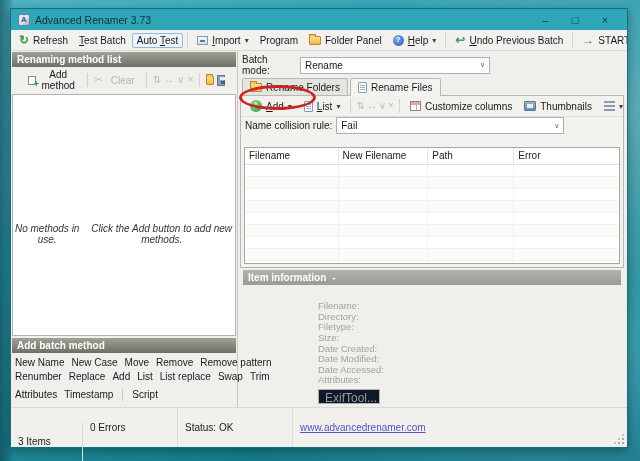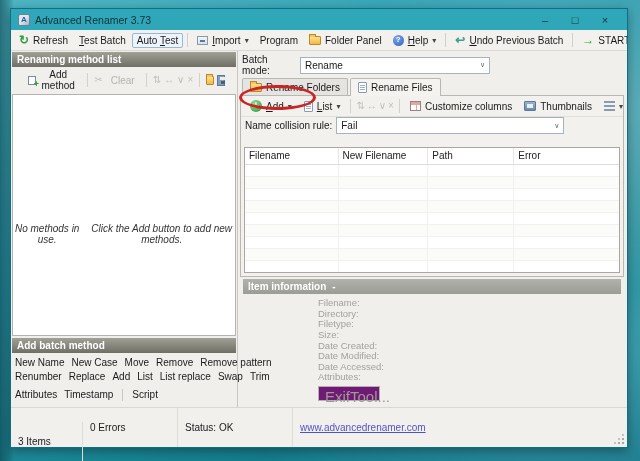--- a/index.html
+++ b/index.html
@@ -123,23 +123,23 @@
   .grid-row:nth-child(even) { background:#fbfbf9; }
   .gr-cell { border-right:1px solid #f1f1ee; height:100%; }
   .gr-cell.w4 { border-right:none; }
   
   .info-header {
     flex:0 0 15px; margin:2px 3px 0;
     background:linear-gradient(var(--info-header,#b2b2ac),#9c9c96);
     color:#fff; font-weight:bold; font-size:10px;
     display:flex; align-items:center; gap:6px; padding:0 5px;
   }
-  .info-fields { padding:4px 0 0 78px; color:#a2a29c; line-height:10.6px; font-size:9.5px; }
+  .info-fields { padding:16px 0 0 78px; color:#a2a29c; line-height:10.6px; font-size:9.5px; }
   .exif-row { padding:3px 0 3px 78px; }
-  .exif-btn { width:62px; height:15px; background:#701a75; border:1px solid #b2b2ac; color:#9c9c96; font-size:15px; font-family:inherit; }
+  .exif-btn { width:62px; height:15px; background:#0f172a; border:1px solid #b2b2ac; color:#9c9c96; font-size:12px; font-family:inherit; }
   
   .statusbar { flex:0 0 19px; border-top:1px solid #d8d7d2; background:#f1f0ed; display:flex; align-items:center; position:relative; }
   .sb-seg { padding:0 7px; height:100%; display:flex; align-items:center; border-right:1px solid #dddcd7; }
   .sb-1 { width:72px;margin-top:28px; } .sb-2 { width:95px; } .sb-3 { width:115px; } .sb-4 { flex:1; border-right:none; }
   .sb-link { color:var(--link,#5353c6); text-decoration:underline; cursor:pointer; }
   .grip { position:absolute; right:3px; bottom:3px; width:2px; height:2px; background:#a8a7a2;
           box-shadow:-4px 0 #a8a7a2, -8px 0 #c4c3be, 0 -4px #a8a7a2, -4px -4px #c4c3be, 0 -8px #c4c3be; }
   
   .annotation {
     position:absolute; left:228px; top:76px; width:77px; height:25px;

